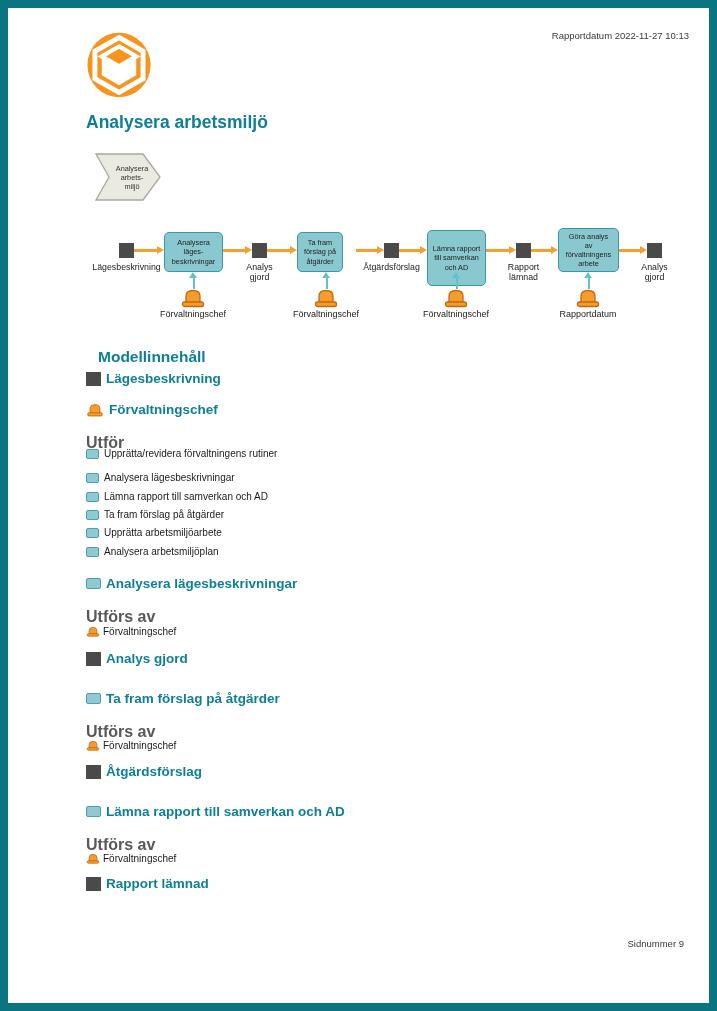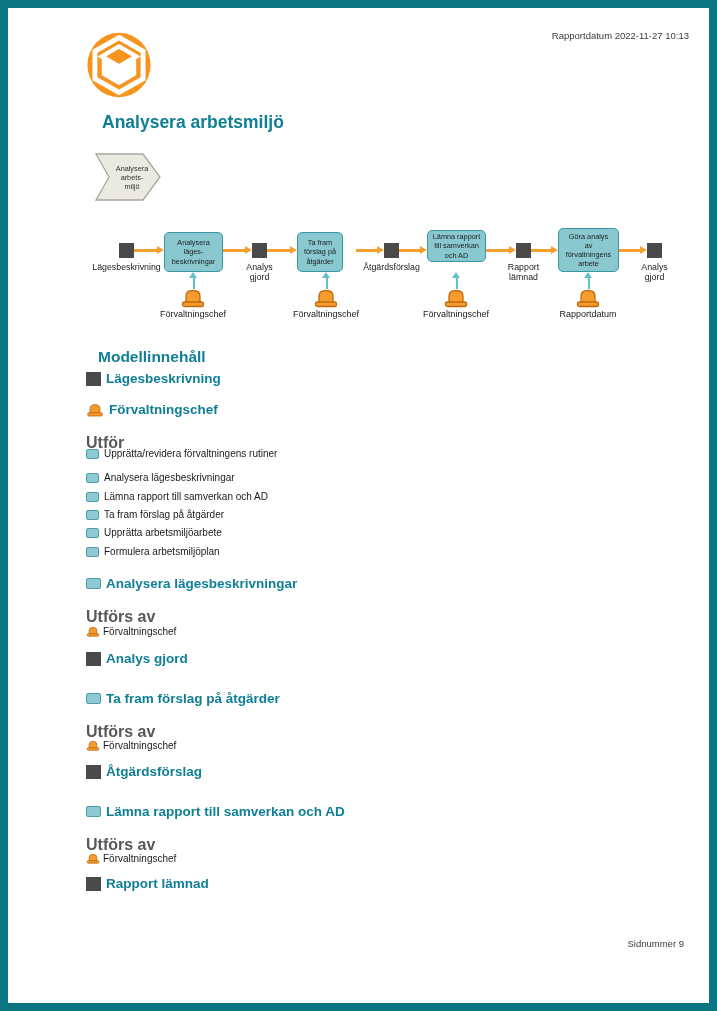--- a/index.html
+++ b/index.html
@@ -7,21 +7,21 @@
   #page{position:relative;width:717px;height:1011px;background:#fff;overflow:hidden;}
   #frame{position:absolute;inset:0;border:8px solid var(--frame,#0A7580);z-index:30;pointer-events:none;}
 
   
   .logo-svg{position:absolute;left:86px;top:31px;width:66px;height:68px;}
   .logo-circle{fill:var(--logo-orange,#F7941E);}
   .logo-line{fill:none;stroke:#fff;}
   .logo-fill{fill:#fff;}
   #logo-text{position:absolute;left:154px;top:26px;font-size:52px;font-weight:bold;color:var(--logo-text-gray,#58595B);letter-spacing:-1px;}
   #report-date{position:absolute;top:30px;right:28px;font-size:9.5px;color:#3A3A3A;}
-  #page-title{position:absolute;left:102px;top:112px;font-size:17.5px;font-weight:bold;color:var(--accent,#0F7F96);margin:0;}
+  #page-title{position:absolute;left:86px;top:112px;font-size:17.5px;font-weight:bold;color:var(--accent,#0F7F96);margin:0;}
 
   
   #chevron-wrap{position:absolute;left:95px;top:153px;width:66px;height:48px;}
   #chevron-wrap svg{position:absolute;inset:0;}
   .chev{fill:var(--chevron-fill,#EAEAE1);stroke:var(--chevron-border,#A8A8A0);stroke-width:1.3;}
   #chevron-label{position:absolute;left:10px;right:2px;top:0;bottom:0;display:flex;align-items:center;justify-content:center;text-align:center;font-size:7.3px;line-height:9px;color:#333;white-space:pre-line;}
 
   
   #diagram{position:absolute;inset:0;}
   .evt{position:absolute;top:243px;width:15px;height:15px;background:var(--event-gray,#4A4A4A);}
@@ -91,21 +91,21 @@
     <div class="evt" style="left:647px">
       <div class="evt-label">Analys gjord</div>
     </div>
 
     <div class="act" style="left:164px;top:232px;width:59px;height:40px">Analysera
 läges-
 beskrivningar</div>
     <div class="act" style="left:297px;top:232px;width:46px;height:40px">Ta fram
 förslag på
 åtgärder</div>
-    <div class="act" style="left:427px;top:230px;width:59px;height:32px">Lämna rapport
+    <div class="act" style="left:427px;top:230px;width:59px;height:56px">Lämna rapport
 till samverkan
 och AD</div>
     <div class="act" style="left:558px;top:228px;width:61px;height:44px">Göra analys
 av
 förvaltningens
 arbete</div>
 
     <div class="ha" style="left:134px;width:30px"></div>
     <div class="ha" style="left:223px;width:29px"></div>
     <div class="ha" style="left:267px;width:30px"></div>
@@ -182,21 +182,21 @@
   <div class="mc" style="top:509px">
     <span class="icon-act-sm"></span>
     <span class="li-text">Ta fram förslag på åtgärder</span>
   </div>
   <div class="mc" style="top:527px">
     <span class="icon-act-sm"></span>
     <span class="li-text">Upprätta arbetsmiljöarbete</span>
   </div>
   <div class="mc" style="top:546px">
     <span class="icon-act-sm"></span>
-    <span class="li-text">Formulera arbetsmiljöplan</span>
+    <span class="li-text">Analysera arbetsmiljöplan</span>
   </div>
 
   <div class="mc" style="top:576px">
     <span class="icon-act"></span>
     <span class="mc-h">Analysera lägesbeskrivningar</span>
   </div>
   <div class="sub-label" style="top:608px">Utförs av</div>
   <div class="mc mc-small" style="top:626px">
     <svg class="hat" width="14" height="11" viewBox="0 0 24 20">
       <path d="M5 15 V8 Q5 2.5 12 2.5 Q19 2.5 19 8 V15 Z" stroke-width="1.5"></path>

